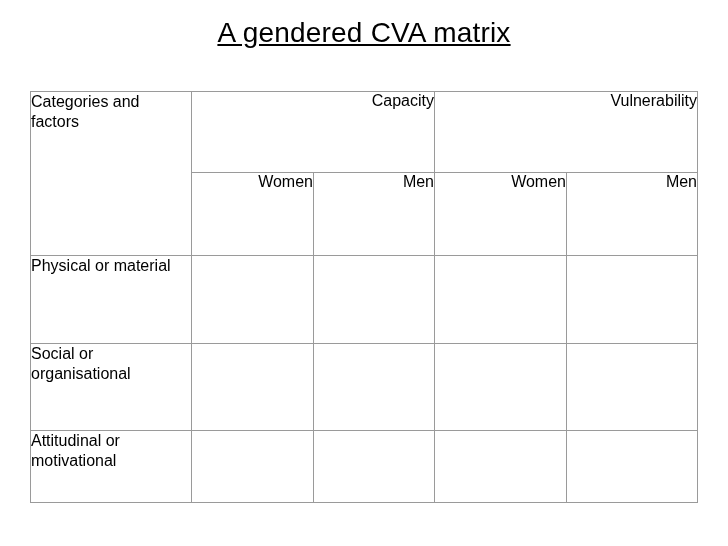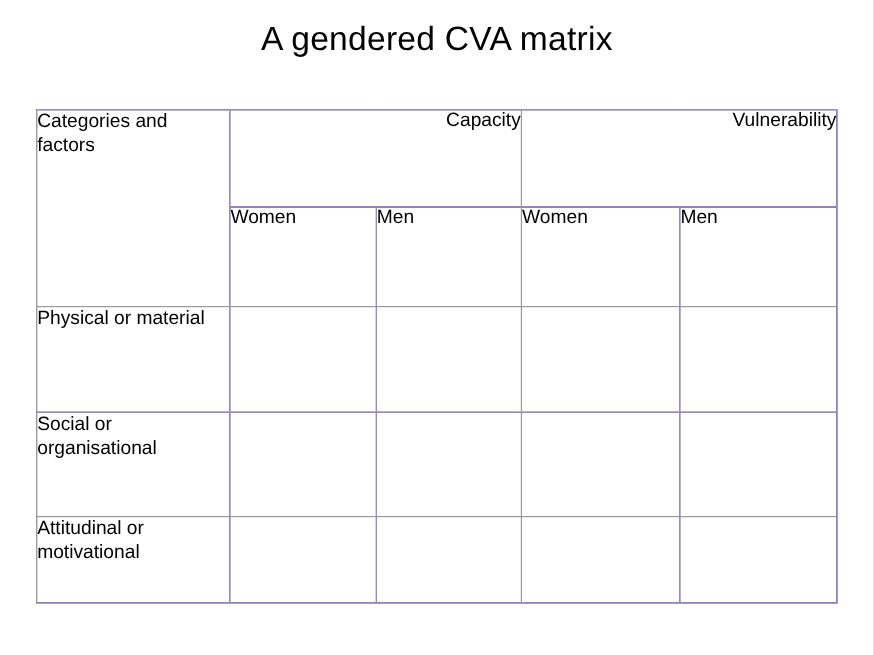--- a/index.html
+++ b/index.html
@@ -26,36 +26,37 @@
     position: absolute;
     left: 0;
     top: 16px;
     width: 728px;
     text-align: center;
     font-size: 28px;
     font-weight: 400;
     line-height: 1.2;
     color: #000000;
     letter-spacing: 0.2px;
+    text-decoration: underline;
   }
 
   .matrix-wrap {
     position: absolute;
     left: 30px;
     top: 91px;
     width: 667px;
     height: 412px;
   }
 
   table.cva-matrix {
     border-collapse: collapse;
     table-layout: fixed;
     width: 667px;
     height: 412px;
-    background: #8b5cf6;
+    background: #0f172a;
   }
 
   table.cva-matrix td,
   table.cva-matrix th {
     border: 1px solid #9a9a9a;
     padding: 0;
     font-weight: 400;
     font-size: 16px;
     color: #000000;
     background: #ffffff;
@@ -78,21 +79,21 @@
   }
 
   .group-head {
     text-align: right;
     vertical-align: top;
     padding-top: 9px;
     font-size: 17px;
   }
 
   .sub-head {
-    text-align: left;
+    text-align: right;
     vertical-align: top;
     padding-top: 10px;
     font-size: 15px;
   }
 
   .row-label {
     vertical-align: top;
     padding: 9px 0 0 6px;
     line-height: 1.28;
   }

